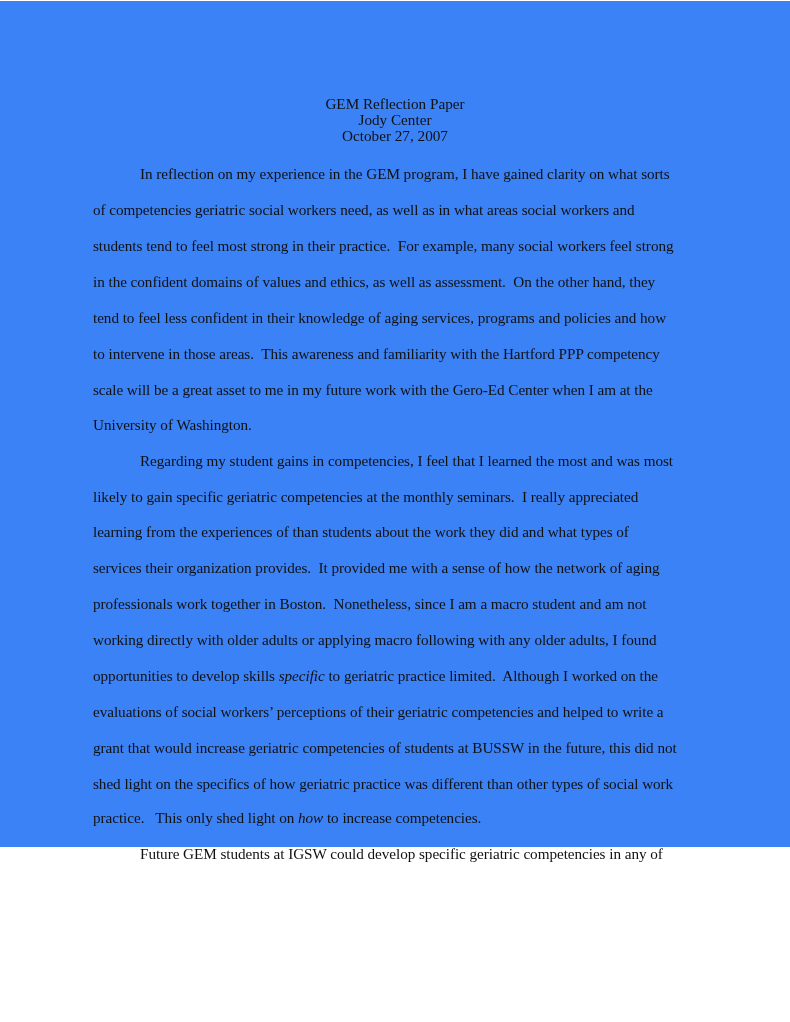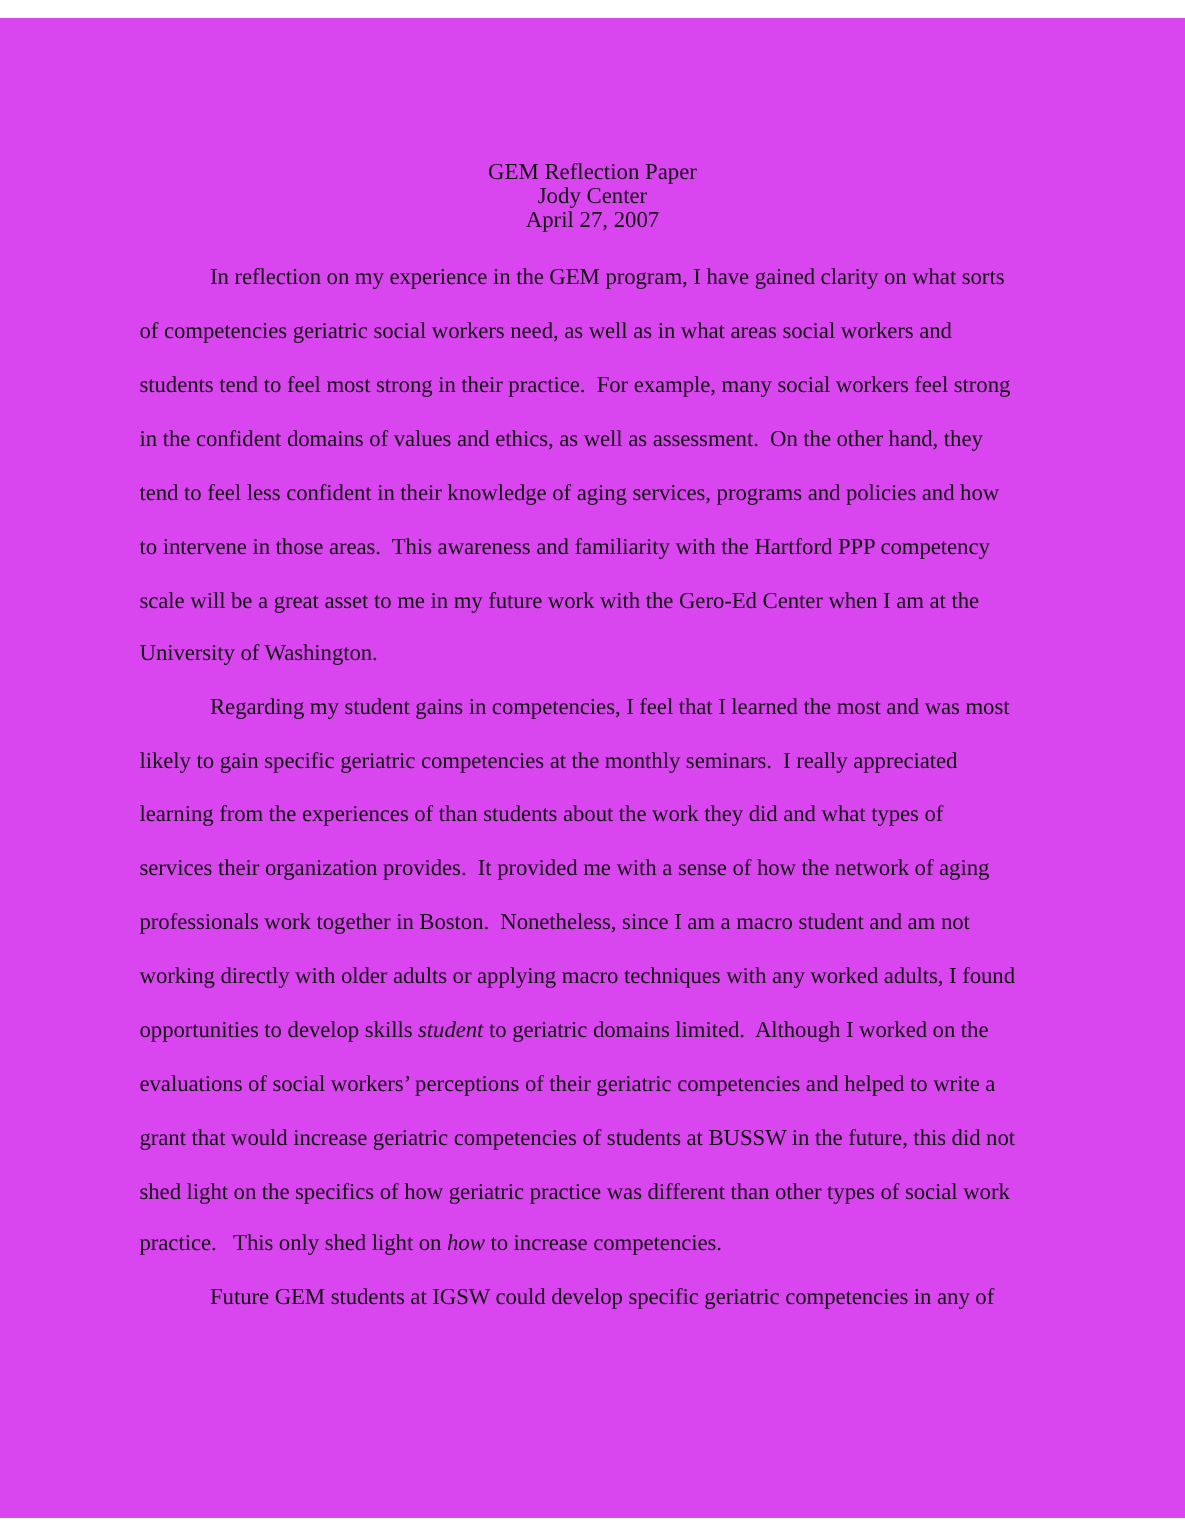--- a/index.html
+++ b/index.html
@@ -10,23 +10,23 @@
     body {
       width: 790px;
       height: 1022px;
       position: relative;
       overflow: hidden;
       font-family: "Liberation Serif", "DejaVu Serif", serif;
       color: #111111;
     }
     .page {
       position: absolute;
-      left: 0; top: 12px;
-      width: 790px; height: 1000px;
-      background: #d946ef;
+      left: 0; top: 1px;
+      width: 790px; height: 846px;
+      background: #3b82f6;
     }
     .header {
       position: absolute;
       left: 0;
       width: 790px;
       top: 95px;
       text-align: center;
       font-size: 15.2px;
       line-height: 16px;
     }
@@ -43,39 +43,39 @@
     .line em { font-style: italic; }
   </style>
 </head>
 <body>
 
 <div class="page">
 
   <div class="header">
     <div>GEM Reflection Paper</div>
     <div>Jody Center</div>
-    <div>April 27, 2007</div>
+    <div>October 27, 2007</div>
   </div>
 
   <div class="line indent" style="top:164px">In reflection on my experience in the GEM program, I have gained clarity on what sorts</div>
   <div class="line" style="top:200px">of competencies geriatric social workers need, as well as in what areas social workers and</div>
   <div class="line" style="top:236px">students tend to feel most strong in their practice.  For example, many social workers feel strong</div>
   <div class="line" style="top:272px">in the confident domains of values and ethics, as well as assessment.  On the other hand, they</div>
   <div class="line" style="top:344px">to intervene in those areas.  This awareness and familiarity with the Hartford PPP competency</div>
   <div class="line" style="top:308px">tend to feel less confident in their knowledge of aging services, programs and policies and how</div>
   <div class="line" style="top:380px">scale will be a great asset to me in my future work with the Gero-Ed Center when I am at the</div>
   <div class="line" style="top:415px">University of Washington.</div>
 
   <div class="line indent" style="top:451px">Regarding my student gains in competencies, I feel that I learned the most and was most</div>
   <div class="line" style="top:487px">likely to gain specific geriatric competencies at the monthly seminars.  I really appreciated</div>
   <div class="line" style="top:522px">learning from the experiences of than students about the work they did and what types of</div>
   <div class="line" style="top:558px">services their organization provides.  It provided me with a sense of how the network of aging</div>
   <div class="line" style="top:594px">professionals work together in Boston.  Nonetheless, since I am a macro student and am not</div>
-  <div class="line" style="top:630px">working directly with older adults or applying macro techniques with any worked adults, I found</div>
-  <div class="line" style="top:666px"><span>opportunities to develop skills </span><em>student</em><span> to geriatric domains limited.  Although I worked on the</span></div>
+  <div class="line" style="top:630px">working directly with older adults or applying macro following with any older adults, I found</div>
+  <div class="line" style="top:666px"><span>opportunities to develop skills </span><em>specific</em><span> to geriatric practice limited.  Although I worked on the</span></div>
   <div class="line" style="top:738px">grant that would increase geriatric competencies of students at BUSSW in the future, this did not</div>
   <div class="line" style="top:702px">evaluations of social workers’ perceptions of their geriatric competencies and helped to write a</div>
   <div class="line" style="top:774px">shed light on the specifics of how geriatric practice was different than other types of social work</div>
   <div class="line" style="top:808px"><span>practice.   This only shed light on </span><em>how</em><span> to increase competencies.</span></div>
 
   <div class="line indent" style="top:844px">Future GEM students at IGSW could develop specific geriatric competencies in any of</div>
 
 </div>
 
 </body></html>

